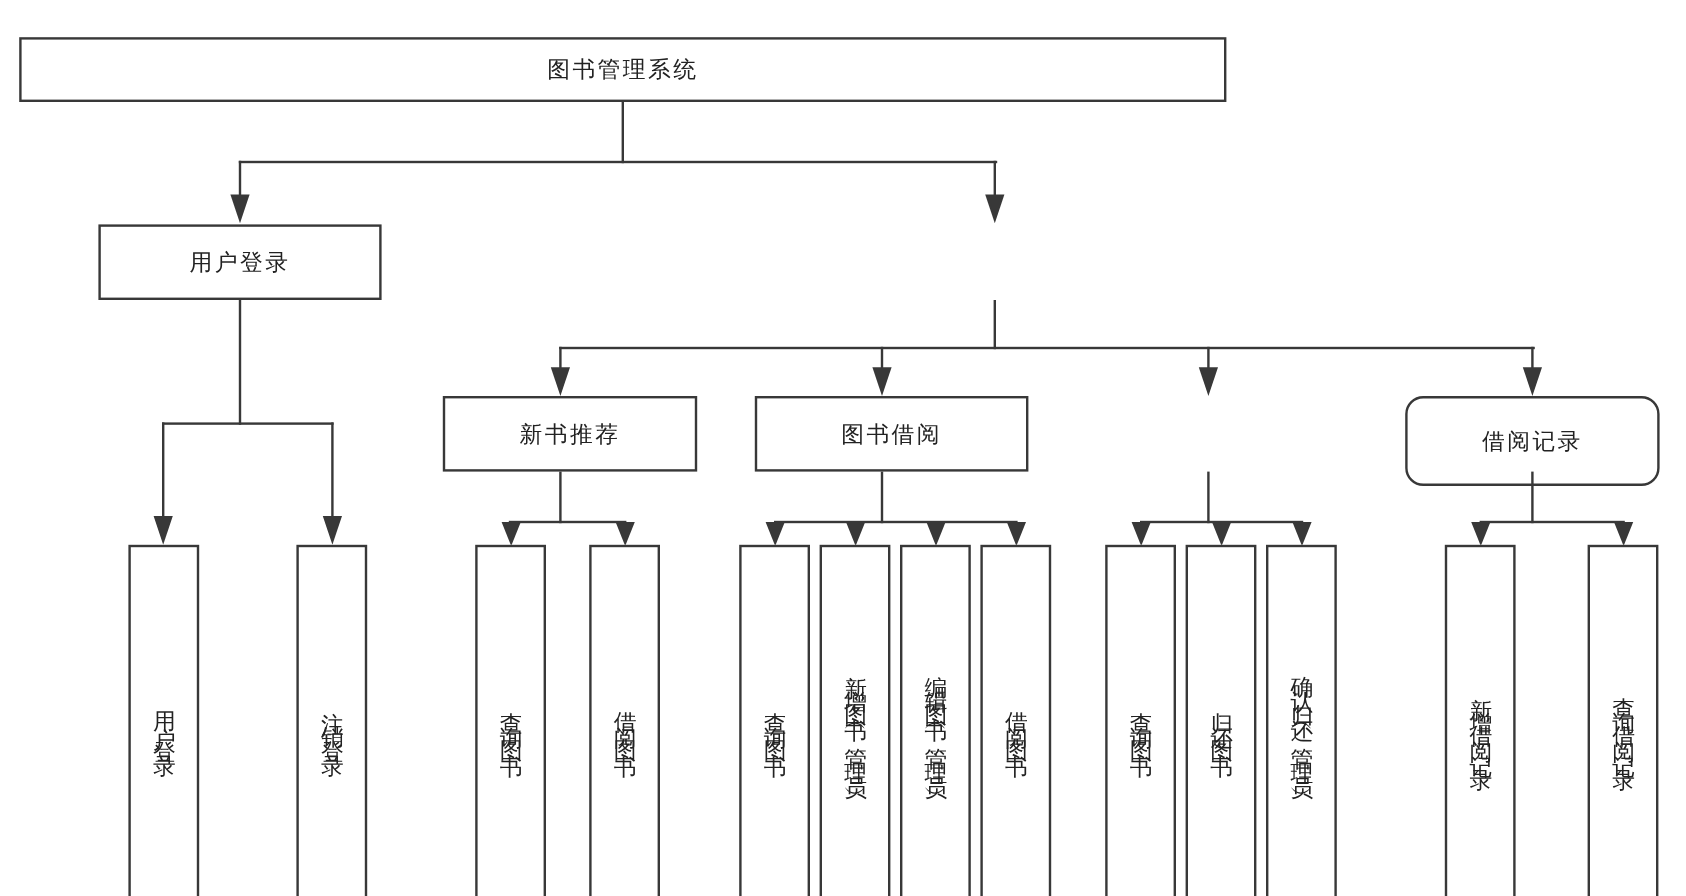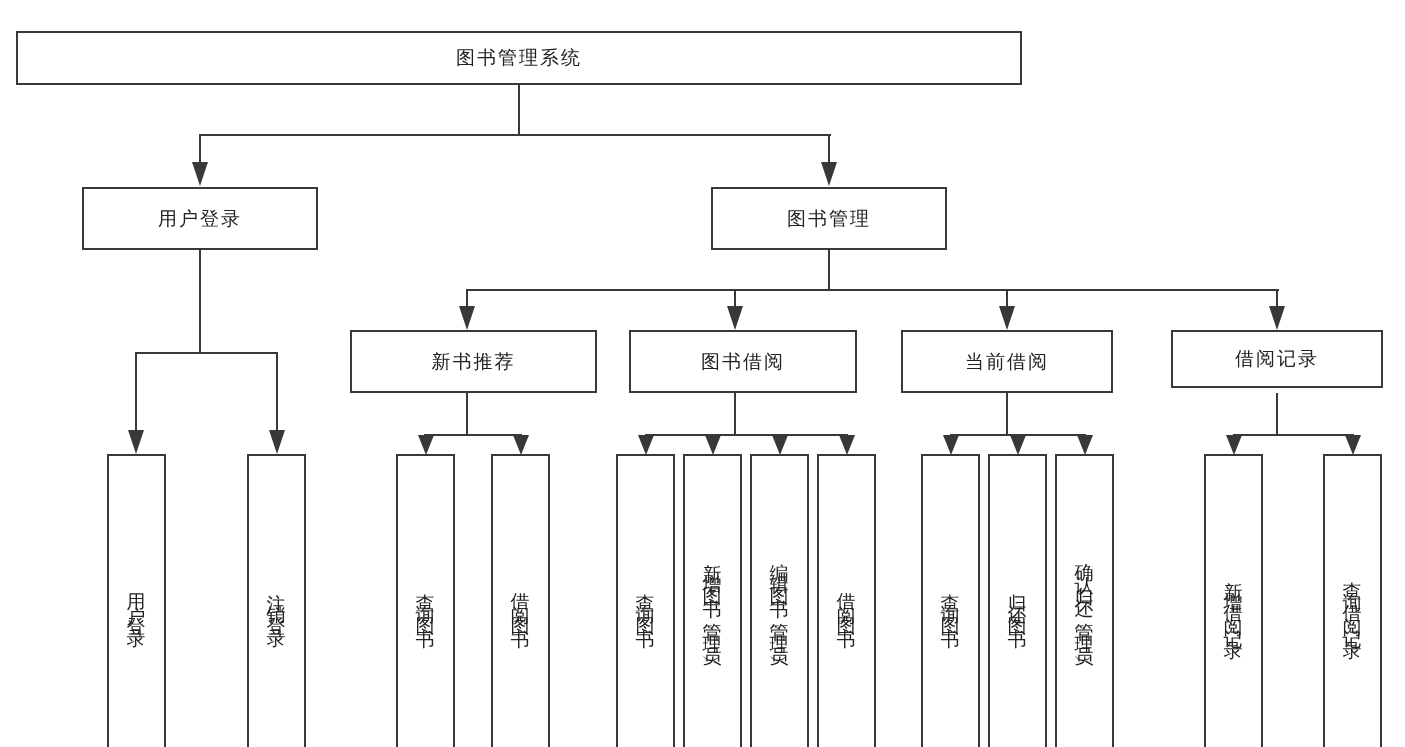--- a/index.html
+++ b/index.html
@@ -72,44 +72,42 @@
   <div class="box" style="left:16px;top:14px;width:1006px;height:54px;">图书管理系统</div>
 
   <div class="ln" style="left:518px;top:68px;width:2px;height:51px;"></div>
   <div class="ln" style="left:199px;top:117px;width:632px;height:2px;"></div>
   <div class="ln" style="left:199px;top:117px;width:2px;height:29px;"></div>
   <div class="arr" style="left:192px;top:145px;"></div>
   <div class="ln" style="left:828px;top:117px;width:2px;height:29px;"></div>
   <div class="arr" style="left:821px;top:145px;"></div>
 
   <div class="box" style="left:82px;top:170px;width:236px;height:63px;">用户登录</div>
-  <div class="box" style="left:711px;top:170px;width:236px;height:63px;">图书管理</div>
 
   <div class="ln" style="left:199px;top:233px;width:2px;height:104px;"></div>
   <div class="ln" style="left:135px;top:335px;width:143px;height:2px;"></div>
   <div class="ln" style="left:135px;top:335px;width:2px;height:79px;"></div>
   <div class="arr" style="left:128px;top:413px;"></div>
   <div class="ln" style="left:276px;top:335px;width:2px;height:79px;"></div>
   <div class="arr" style="left:269px;top:413px;"></div>
 
   <div class="ln" style="left:828px;top:233px;width:2px;height:41px;"></div>
   <div class="ln" style="left:466px;top:272px;width:813px;height:2px;"></div>
   <div class="ln" style="left:466px;top:272px;width:2px;height:18px;"></div>
   <div class="arr" style="left:459px;top:289px;"></div>
   <div class="ln" style="left:734px;top:272px;width:2px;height:18px;"></div>
   <div class="arr" style="left:727px;top:289px;"></div>
   <div class="ln" style="left:1006px;top:272px;width:2px;height:18px;"></div>
   <div class="arr" style="left:999px;top:289px;"></div>
   <div class="ln" style="left:1276px;top:272px;width:2px;height:18px;"></div>
   <div class="arr" style="left:1269px;top:289px;"></div>
 
-  <div class="box" style="left:350px;top:313px;width:247px;height:63px;">新书推荐</div>
+  <div class="box" style="left:369px;top:313px;width:212px;height:63px;">新书推荐</div>
   <div class="box" style="left:629px;top:313px;width:228px;height:63px;">图书借阅</div>
-  <div class="box" style="left:901px;top:313px;width:212px;height:63px;">当前借阅</div>
-  <div class="box" style="left:1171px;top:313px;width:212px;height:58px;">借阅记录</div>
+  <div class="box" style="left:1171px;top:313px;width:212px;height:75px;border-radius:15px;">借阅记录</div>
 
   <div class="ln" style="left:466px;top:376px;width:2px;height:43px;"></div>
   <div class="ln" style="left:424px;top:417px;width:98px;height:2px;"></div>
   <div class="arr-s" style="left:418px;top:418px;"></div>
   <div class="arr-s" style="left:513px;top:418px;"></div>
 
   <div class="ln" style="left:734px;top:376px;width:2px;height:43px;"></div>
   <div class="ln" style="left:645px;top:417px;width:203px;height:2px;"></div>
   <div class="arr-s" style="left:638px;top:418px;"></div>
   <div class="arr-s" style="left:705px;top:418px;"></div>

